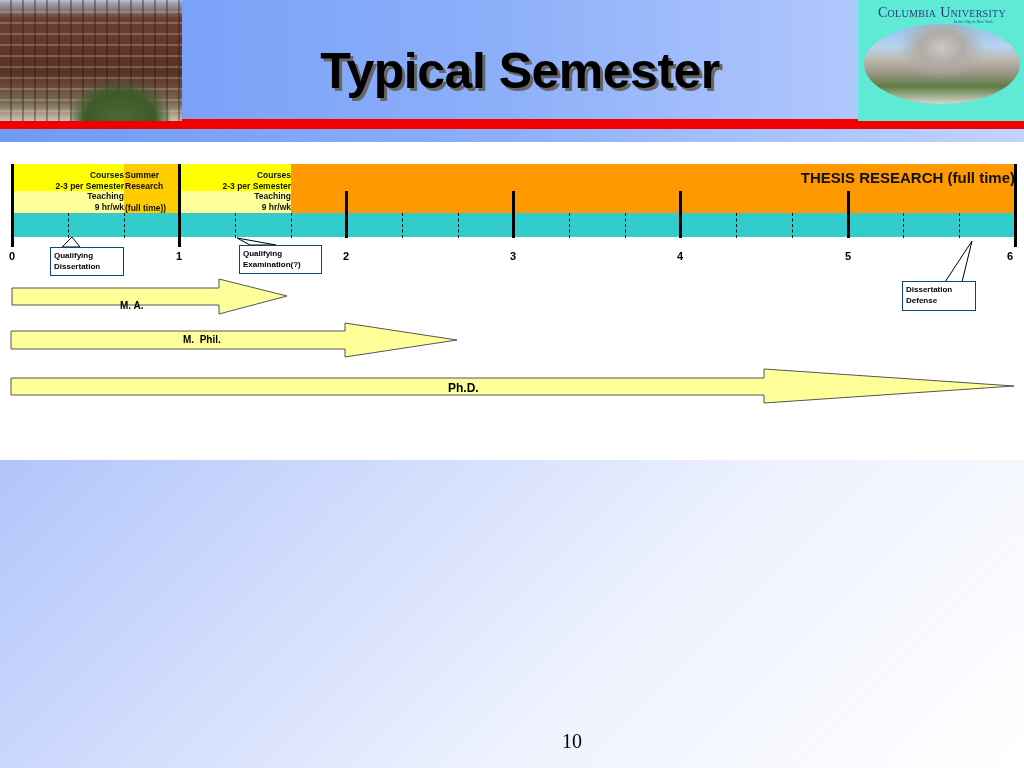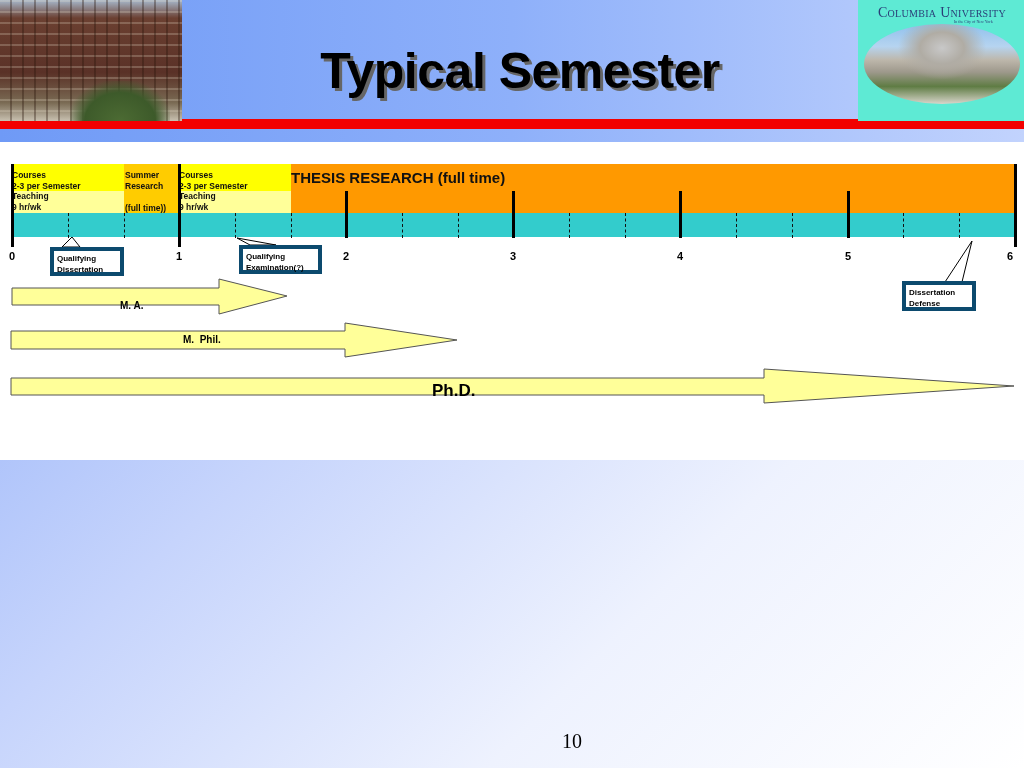--- a/index.html
+++ b/index.html
@@ -47,28 +47,28 @@
     .title {
       position: absolute; left: 182px; top: 42px; width: 676px; text-align: center;
       font-size: 50px; font-weight: bold; color: #000; letter-spacing: -0.5px;
       text-shadow: 3px 3px 0 #666;
     }
     .red-bar { position: absolute; left: 0; top: 121px; width: 1024px; height: 8px; background: #f20000; }
     .red-bar-thin { position: absolute; left: 182px; top: 119px; width: 676px; height: 2px; background: #f20000; }
 
     
     .panel { position: absolute; left: 0; top: 142px; width: 1024px; height: 318px; background: #ffffff; }
-    .cell { position: absolute; text-align: left; font-size: 8.5px; font-weight: bold; color: #111; line-height: 11px; }
+    .cell { position: absolute; text-align: right; font-size: 8.5px; font-weight: bold; color: #111; line-height: 11px; }
     .tick-major { position: absolute; top: 164px; width: 3px; background: #000; }
     .tick-mid { position: absolute; top: 191px; width: 3px; height: 47px; background: #000; }
     .tick-minor { position: absolute; top: 213px; width: 0; height: 25px; border-left: 1px dashed #111; }
     .axis-label { position: absolute; top: 250px; font-size: 11px; font-weight: bold; color: #000; width: 20px; text-align: center; }
 
     .callout {
-      position: absolute; background: #fff; border: 4px solid #0c4a6e;
+      position: absolute; background: #fff; border: 1px solid #0c4a6e;
       font-size: 8px; font-weight: bold; line-height: 11px; padding: 2px 3px; color: #000;
     }
     .arrow-label { position: absolute; font-size: 10px; font-weight: bold; color: #000; }
     .page-num {
       position: absolute; left: 515px; top: 730px;
       font-family: "Liberation Serif", serif; font-size: 20px; color: #000; margin-left: 47px;
     }
   </style>
 </head>
 <body>
@@ -174,15 +174,15 @@
   <div>Defense</div>
 </div>
 
 <svg style="position:absolute;left:0;top:0;" width="1024" height="460">
   <polygon points="12,288 219,288 219,279 287,296 219,314 219,305 12,305" fill="#ffff99" stroke="#555" stroke-width="1"></polygon>
   <polygon points="11,331 345,331 345,323 457,340 345,357 345,349 11,349" fill="#ffff99" stroke="#555" stroke-width="1"></polygon>
   <polygon points="11,378 764,378 764,369 1014,386 764,403 764,395 11,395" fill="#ffff99" stroke="#555" stroke-width="1"></polygon>
 </svg>
 <div class="arrow-label" style="left:120px;top:300px;">M. A.</div>
 <div class="arrow-label" style="left:183px;top:334px;white-space:pre;">M.  Phil.</div>
-<div class="arrow-label" style="left:432px;top:381px;font-size:17px;">Ph.D.</div>
+<div class="arrow-label" style="left:448px;top:381px;font-size:12px;">Ph.D.</div>
 
 <div class="page-num">10</div>
 
 </body></html>

